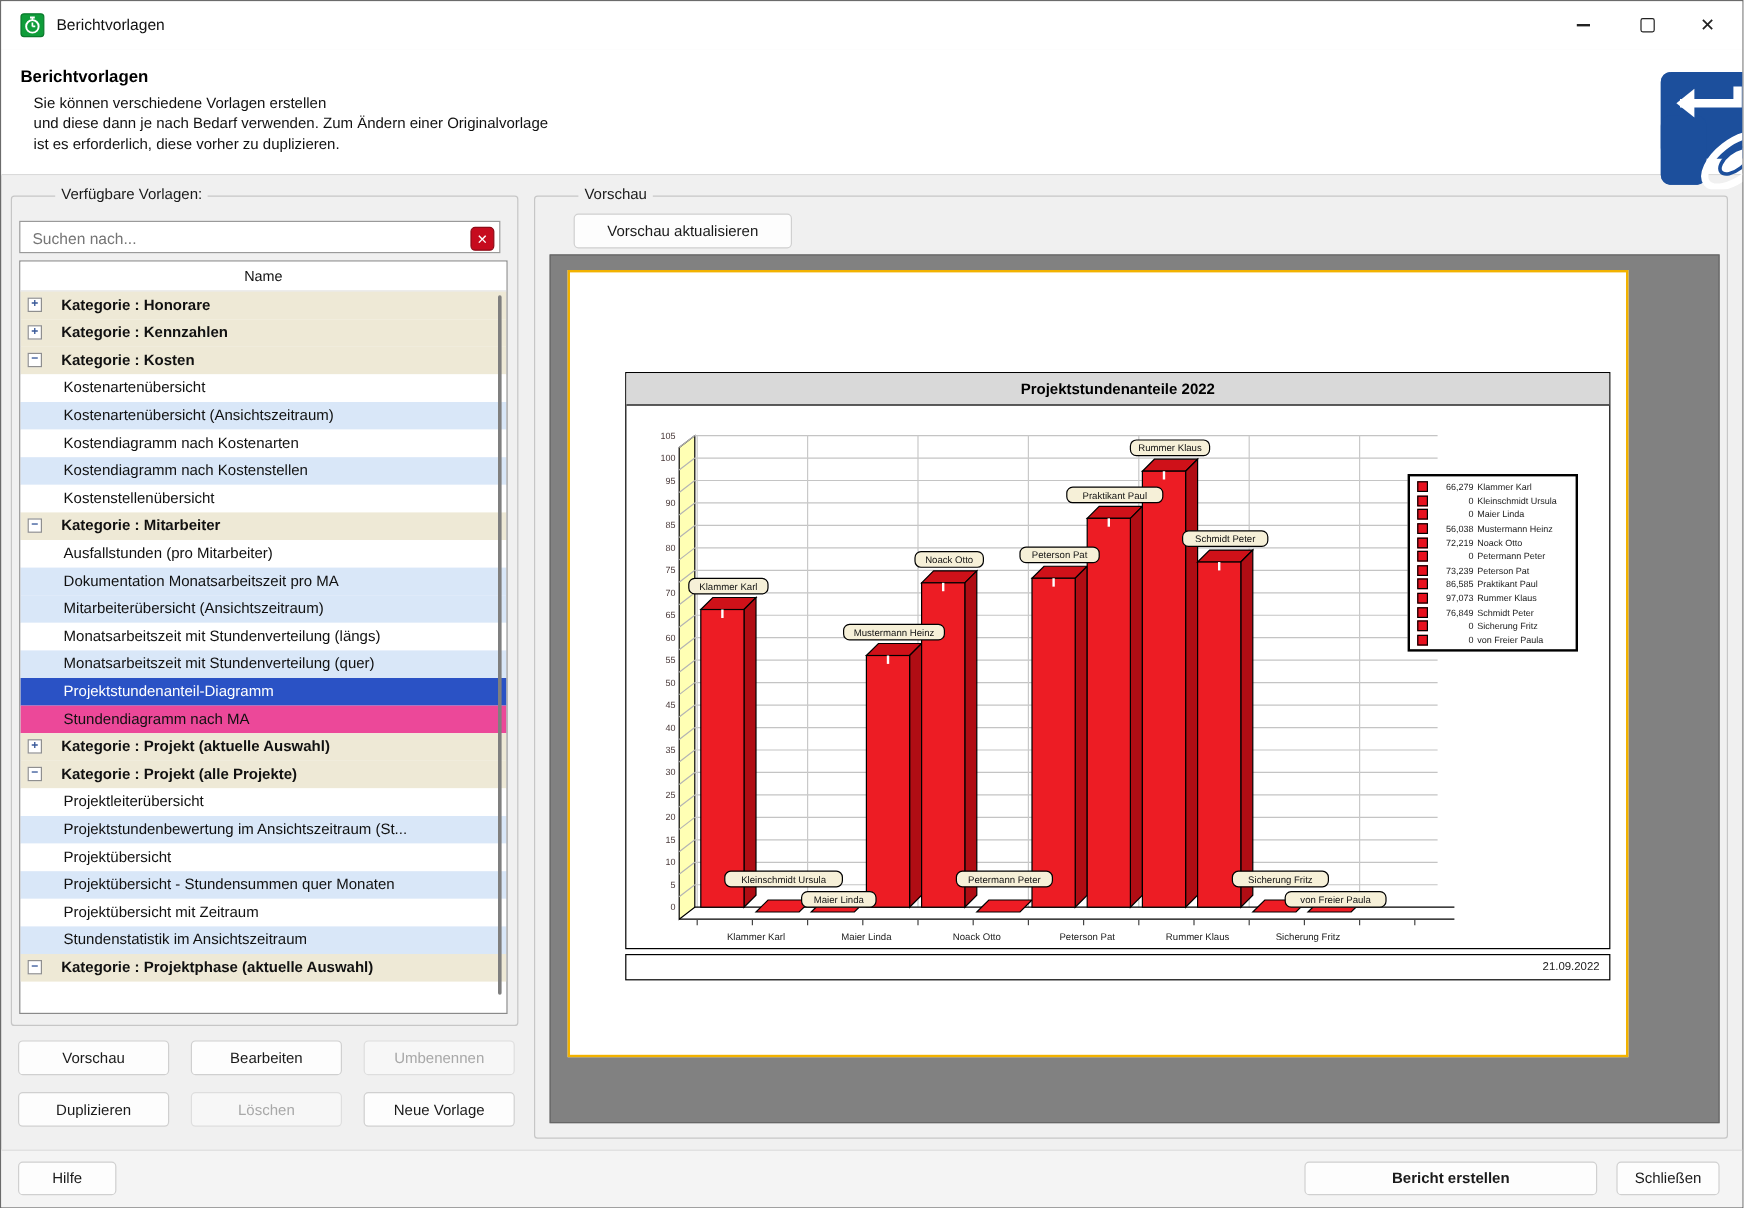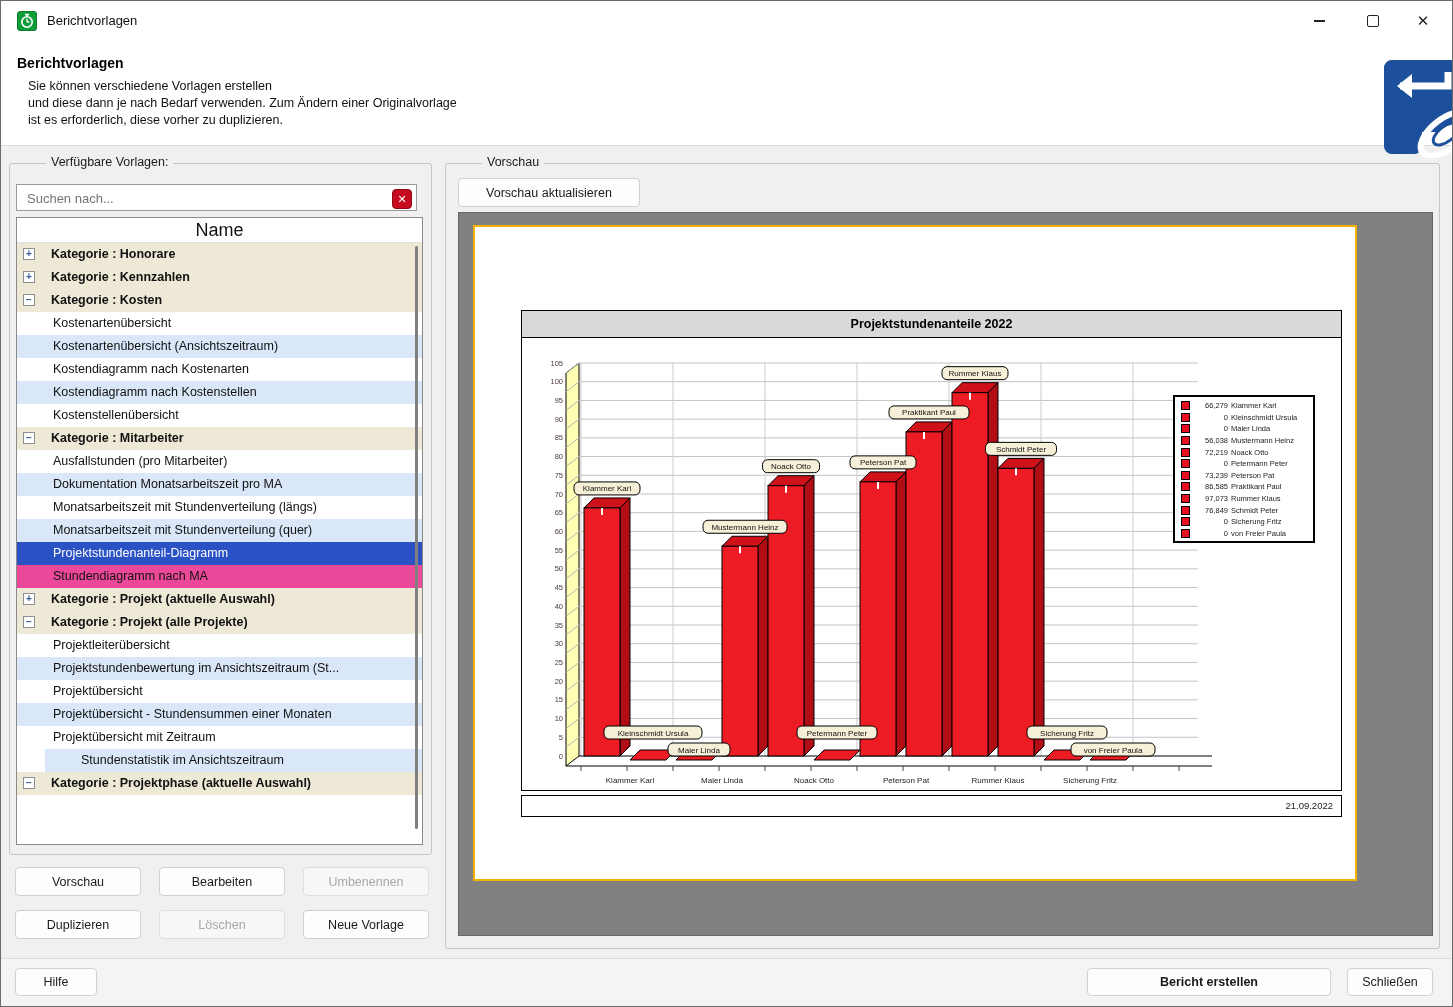--- a/index.html
+++ b/index.html
@@ -20,21 +20,21 @@
   .groupbox{position:absolute;border:1px solid #c6c6c6;border-radius:3px;}
   .groupbox>.gb-label{position:absolute;top:-9px;left:12px;background:#f0f0f0;padding:0 5px;font-size:12.5px;color:#1a1a1a;margin-left:24px;}
   #gb-left{left:8px;top:162px;width:421px;height:690px;}
   #gb-right{left:444px;top:162px;width:993px;height:784px;}
   
   #search-box{position:absolute;left:6px;top:20px;width:401px;height:27px;background:#fff;border:1px solid #9a9a9a;box-sizing:border-box;}
   #search-input{position:absolute;left:8px;top:5px;width:360px;border:0;outline:0;font-size:13px;color:#222;background:transparent;font-family:inherit;}
   #search-clear{position:absolute;right:4px;top:4px;width:18px;height:18px;background:#c60b1e;border:1px solid #8d0a16;border-radius:4px;color:#fff;font-size:11px;font-weight:bold;display:flex;align-items:center;justify-content:center;cursor:default;}
   
   #list{position:absolute;left:6px;top:53px;width:407px;height:628px;background:#fff;border:1px solid #8a8a8a;box-sizing:border-box;overflow:hidden;}
-  #list-header{height:24px;line-height:24px;text-align:center;font-size:18px;color:#111;border-bottom:1px solid #e0e0e0;background:#fff;}
+  #list-header{height:24px;line-height:24px;text-align:center;font-size:12px;color:#111;border-bottom:1px solid #e0e0e0;background:#fff;}
   .row{height:23px;line-height:23px;font-size:12.5px;color:#111;white-space:nowrap;position:relative;overflow:hidden;}
   .row.cat{background:#eee9d6;font-weight:bold;padding-left:34px;}
   .row.item{padding-left:36px;}
   .row.sel{background:#2a52c5 !important;color:#fff !important;}
   .pmbox{position:absolute;left:6px;top:5px;width:12px;height:12px;background:#fff;border:1px solid #8f8f8f;font-size:10px;line-height:10px;text-align:center;color:#3a5a9a;font-weight:bold;box-sizing:border-box;}
   #list-scroll{position:absolute;right:4px;top:28px;width:3px;height:583px;background:#7f7f7f;border-radius:2px;}
   
   .btn{position:absolute;height:29px;background:#fdfdfd;border:1px solid #d0d0d0;border-radius:4px;font-size:12.5px;color:#1a1a1a;display:flex;align-items:center;justify-content:center;box-sizing:border-box;font-family:inherit;}
   .btn.disabled{color:#a8a8a8;background:#f7f7f7;border-color:#dedede;}
   #btn-vorschau{left:14px;top:866px;width:126px;}
@@ -118,48 +118,49 @@
           <div class="row cat"><span class="pmbox">+</span><span>Kategorie : Kennzahlen</span></div>
           <div class="row cat"><span class="pmbox">−</span><span>Kategorie : Kosten</span></div>
           <div class="row item" style="background: rgb(255, 255, 255);"><span>Kostenartenübersicht</span></div>
           <div class="row item" style="background: rgb(217, 231, 248);"><span>Kostenartenübersicht (Ansichtszeitraum)</span></div>
           <div class="row item" style="background: rgb(255, 255, 255);"><span>Kostendiagramm nach Kostenarten</span></div>
           <div class="row item" style="background: rgb(217, 231, 248);"><span>Kostendiagramm nach Kostenstellen</span></div>
           <div class="row item" style="background: rgb(255, 255, 255);"><span>Kostenstellenübersicht</span></div>
           <div class="row cat"><span class="pmbox">−</span><span>Kategorie : Mitarbeiter</span></div>
           <div class="row item" style="background: rgb(255, 255, 255);"><span>Ausfallstunden (pro Mitarbeiter)</span></div>
           <div class="row item" style="background: rgb(217, 231, 248);"><span>Dokumentation Monatsarbeitszeit pro MA</span></div>
+          <div class="row item" style="background: rgb(217, 231, 248);"><span>Mitarbeiterübersicht (Ansichtszeitraum)</span></div>
           <div class="row item" style="background: rgb(255, 255, 255);"><span>Monatsarbeitszeit mit Stundenverteilung (längs)</span></div>
           <div class="row item" style="background: rgb(217, 231, 248);"><span>Monatsarbeitszeit mit Stundenverteilung (quer)</span></div>
           <div class="row item sel" style="background: rgb(255, 255, 255);"><span>Projektstundenanteil-Diagramm</span></div>
           <div class="row item" style="background: #ec4899;"><span>Stundendiagramm nach MA</span></div>
           <div class="row cat"><span class="pmbox">+</span><span>Kategorie : Projekt (aktuelle Auswahl)</span></div>
           <div class="row cat"><span class="pmbox">−</span><span>Kategorie : Projekt (alle Projekte)</span></div>
           <div class="row item" style="background: rgb(255, 255, 255);"><span>Projektleiterübersicht</span></div>
           <div class="row item" style="background: rgb(217, 231, 248);"><span>Projektstundenbewertung im Ansichtszeitraum (St...</span></div>
           <div class="row item" style="background: rgb(255, 255, 255);"><span>Projektübersicht</span></div>
-          <div class="row item" style="background: rgb(217, 231, 248);"><span>Projektübersicht - Stundensummen einer Monaten</span></div>
+          <div class="row item" style="background: rgb(217, 231, 248);"><span>Projektübersicht - Stundensummen quer Monaten</span></div>
           <div class="row item" style="background: rgb(255, 255, 255);"><span>Projektübersicht mit Zeitraum</span></div>
-          <div class="row item" style="background: rgb(217, 231, 248); margin-left: 28px;"><span>Stundenstatistik im Ansichtszeitraum</span></div>
+          <div class="row item" style="background: rgb(217, 231, 248);"><span>Stundenstatistik im Ansichtszeitraum</span></div>
           <div class="row cat"><span class="pmbox">−</span><span>Kategorie : Projektphase (aktuelle Auswahl)</span></div>
         </div>
       <div id="list-scroll"></div>
     </div>
   </div>
 
   <button class="btn" id="btn-vorschau">Vorschau</button>
   <button class="btn" id="btn-bearbeiten">Bearbeiten</button>
   <button class="btn disabled" id="btn-umbenennen">Umbenennen</button>
   <button class="btn" id="btn-duplizieren">Duplizieren</button>
   <button class="btn disabled" id="btn-loeschen">Löschen</button>
   <button class="btn" id="btn-neuevorlage">Neue Vorlage</button>
 
   <div class="groupbox" id="gb-right">
     <span class="gb-label">Vorschau</span>
-    <button class="btn" id="btn-refresh" style="position:absolute;">Vorschau aktualisieren</button>
+    <button class="btn" id="btn-refresh" style="position:absolute;margin-left:20px;">Vorschau aktualisieren</button>
     <div id="preview-area">
       <div id="page">
         <div id="chart-frame">
           <div id="chart-title">Projektstundenanteile 2022</div>
           <div id="plot"><svg width="818" height="452">
                 <polygon points="44,428 44,35 57,25 57,418" fill="#ffffb4" stroke="#000" stroke-width="1"></polygon>
                 <line x1="57" y1="399.2857142857143" x2="676" y2="399.2857142857143" stroke="#c4c4c4" stroke-width="1"></line>
                 <line x1="44" y1="409.2857142857143" x2="57" y2="399.2857142857143" stroke="#b4b4b4" stroke-width="1"></line>
                 <line x1="57" y1="380.57142857142856" x2="676" y2="380.57142857142856" stroke="#c4c4c4" stroke-width="1"></line>
                 <line x1="44" y1="390.57142857142856" x2="57" y2="380.57142857142856" stroke="#b4b4b4" stroke-width="1"></line>

